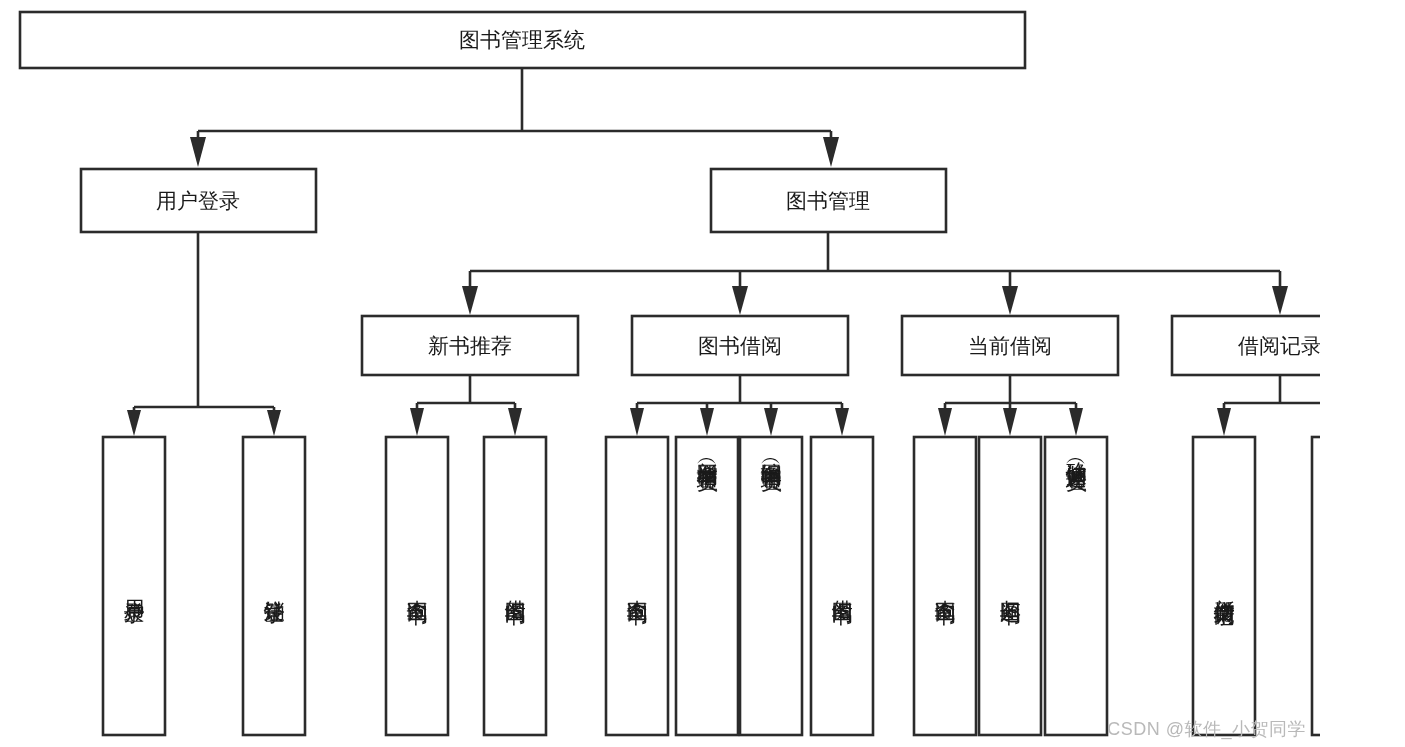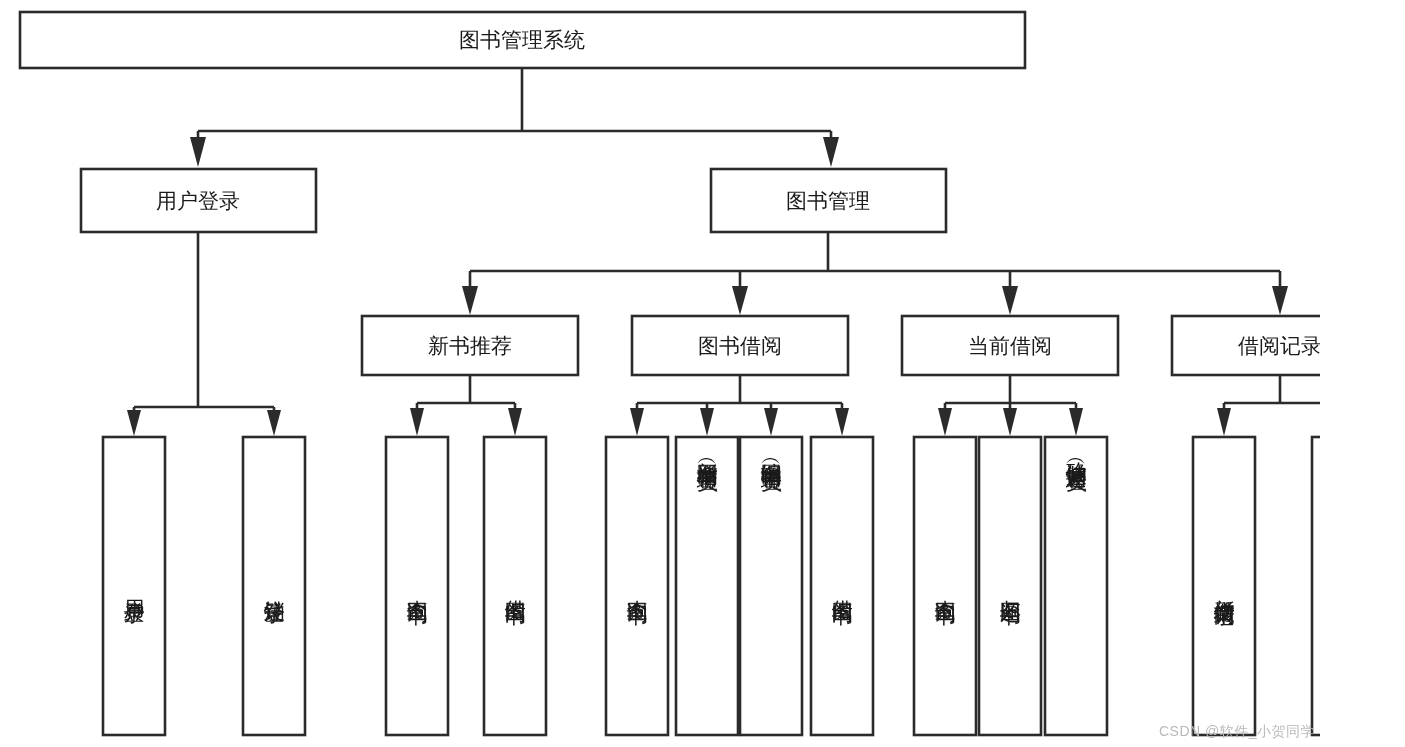--- a/index.html
+++ b/index.html
@@ -59,24 +59,24 @@
     text-orientation: upright;
     font-family: "Liberation Sans", "DejaVu Sans", sans-serif;
     font-size: 21px;
     line-height: 1.06;
     color: #1a1a1a;
     letter-spacing: 1.5px;
     white-space: nowrap;
   }
   .watermark {
     position: absolute;
-    right: 5px;
+    right: 14px;
     bottom: 6px;
     font-family: "Liberation Sans", "DejaVu Sans", sans-serif;
-    font-size: 14px;
+    font-size: 18px;
     color: #b9b9b9;
     letter-spacing: 0.5px;
     white-space: nowrap;
     pointer-events: none;
   }
 </style>
 </head>
 <body>
 
 <div id="diagram-root">

